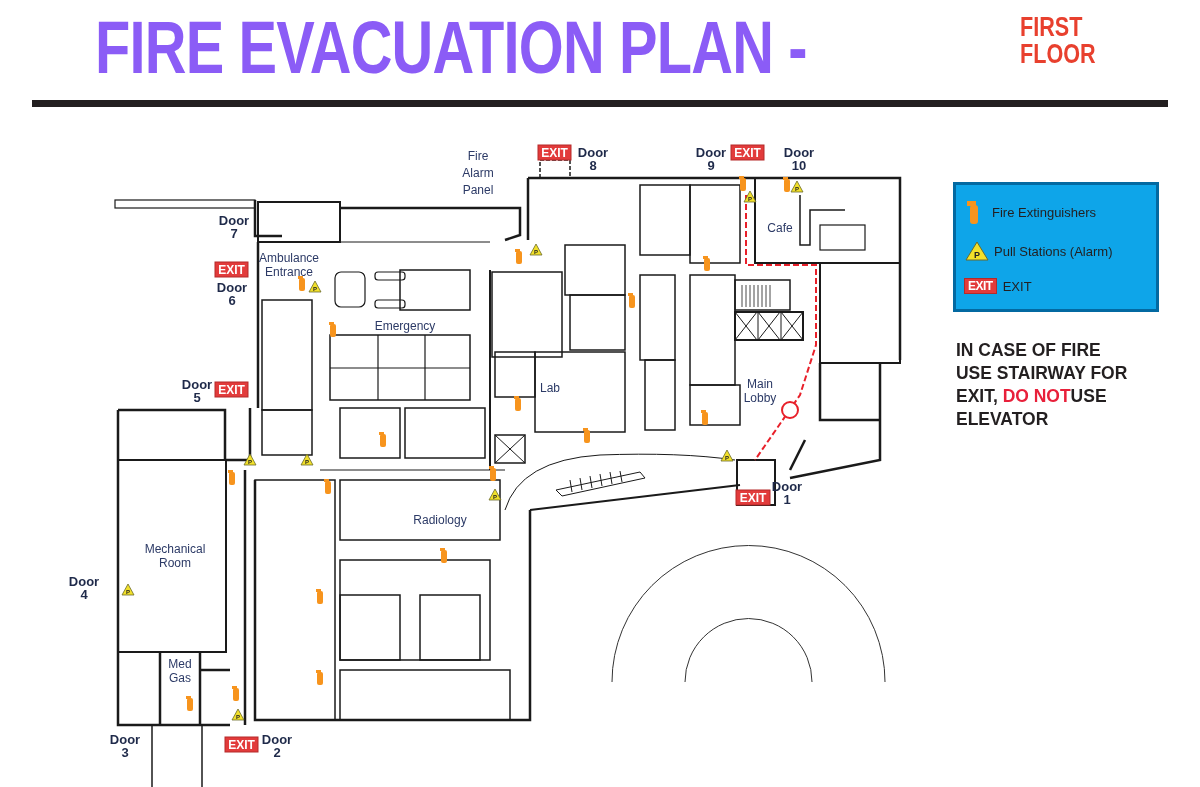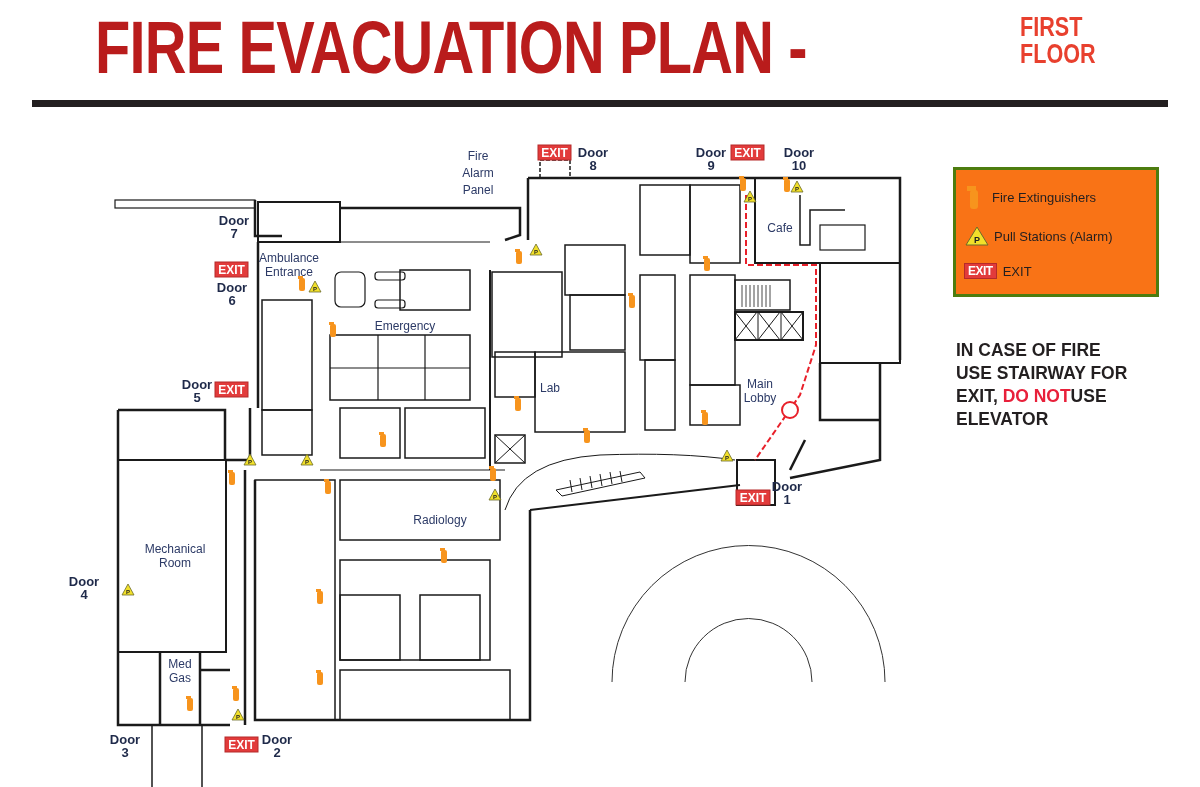--- a/index.html
+++ b/index.html
@@ -1,22 +1,22 @@
 <!DOCTYPE html>
 <html><head>
 <meta charset="utf-8">
 <style>
   html, body { margin:0; padding:0; background:#ffffff; }
   body { width:1200px; height:787px; position:relative; overflow:hidden; font-family:"Liberation Sans", sans-serif; }
-  .title { position:absolute; left:95px; top:8px; height:80px; display:flex; align-items:center; color:#b91c1c; font-family:"Liberation Sans", sans-serif; font-weight:bold; }
+  .title { position:absolute; left:95px; top:8px; height:80px; display:flex; align-items:center; color:#8b5cf6; font-family:"Liberation Sans", sans-serif; font-weight:bold; }
   .title-main { font-size:74px; letter-spacing:-1px; transform:scaleX(0.78); transform-origin:left center; white-space:nowrap; line-height:1; }
   .title-sub { position:absolute; left:1020px; top:14px; font-size:27px; line-height:27px; font-weight:bold; color:#e8402e; transform:scaleX(0.8); transform-origin:left top; }
   .rule { position:absolute; left:32px; top:100px; width:1136px; height:7px; background:#231f20; }
   .plan { position:absolute; left:0; top:120px; }
-  .legend { position:absolute; left:953px; top:167px; width:200px; height:124px; border:3px solid #4d7c0f; background:#f97316; }
+  .legend { position:absolute; left:953px; top:182px; width:200px; height:124px; border:3px solid #0369a1; background:#0ea5e9; }
   .legend-row { position:absolute; left:8px; display:flex; align-items:center; font-size:13px; color:#231f20; }
   .legend-row .lbl { margin-left:10px; }
   .exit-badge { display:inline-block; background:#e23b3b; color:#fff; font-weight:bold; font-size:12px; line-height:14px; padding:0 3px; border:1px solid #b52a2a; letter-spacing:-0.5px; }
   .warning { position:absolute; left:956px; top:338px; font-size:19px; line-height:23px; font-weight:bold; color:#231f20; transform:scaleX(0.92); transform-origin:left top; }
   .warning .red { color:#e8203a; }
   .lbl-map { font-family:"Liberation Sans", sans-serif; fill:#2c3a66; font-size:12px; }
   .lbl-door { font-family:"Liberation Sans", sans-serif; fill:#1f2a4a; font-size:13px; font-weight:bold; }
 </style>
 </head>
 <body>

